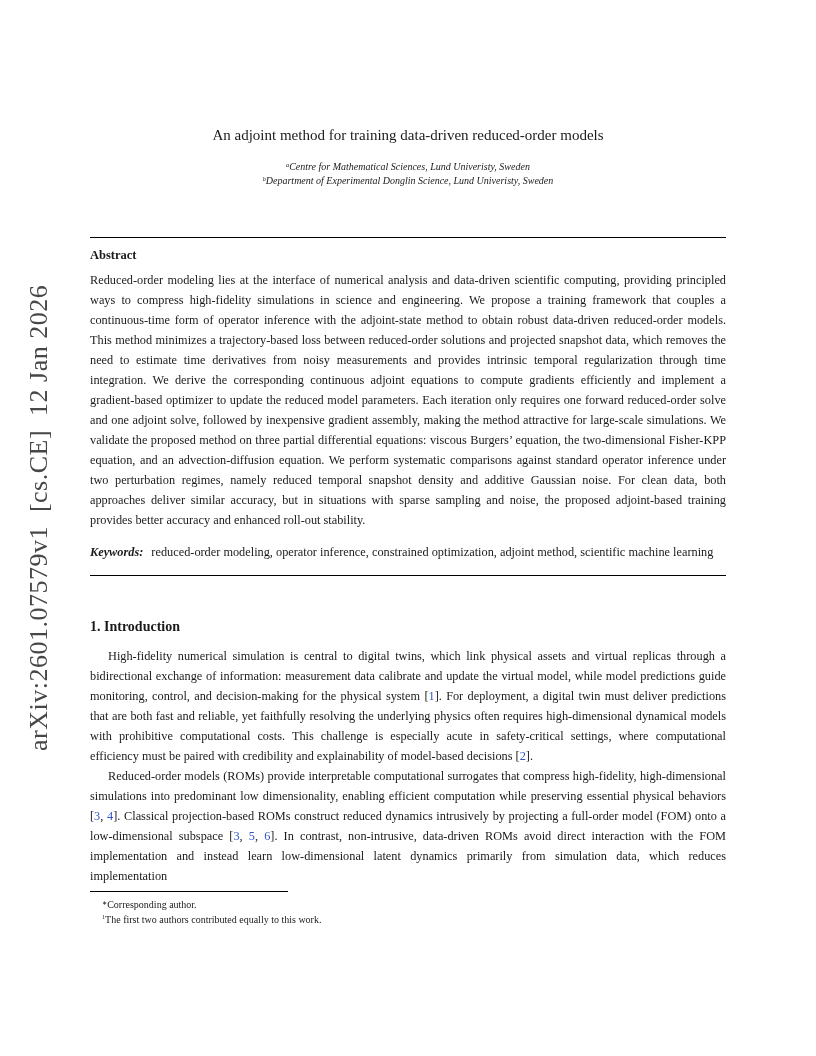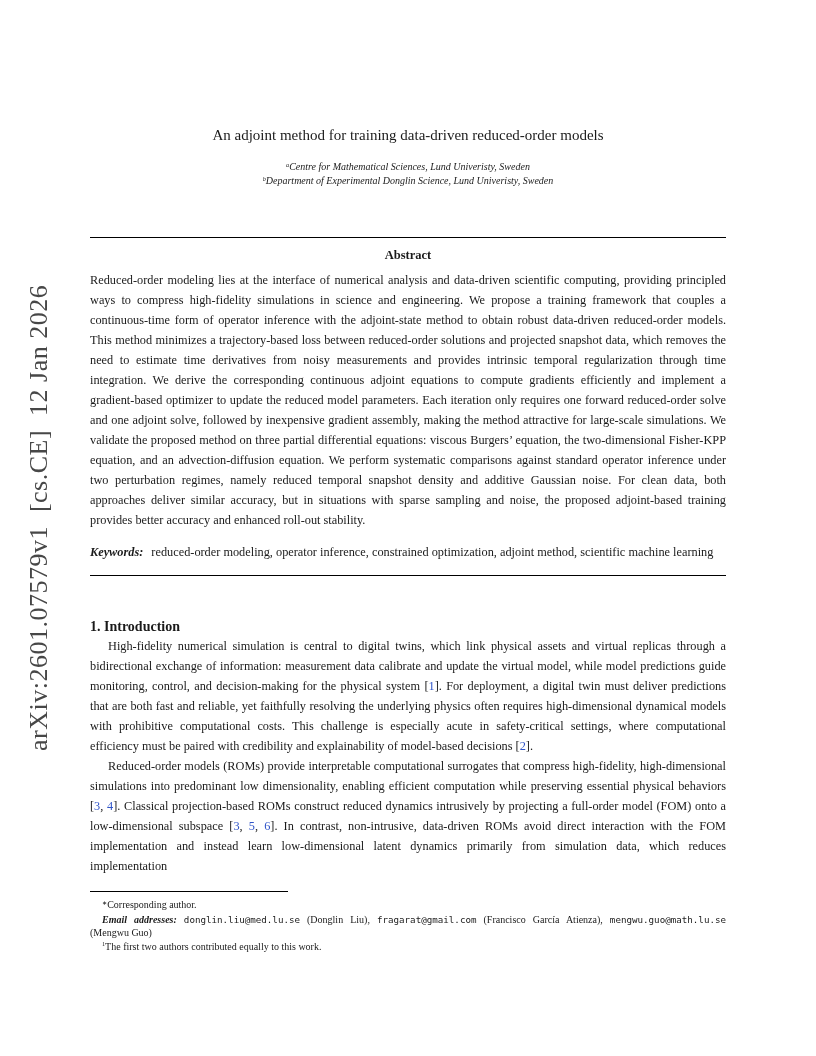--- a/index.html
+++ b/index.html
@@ -69,38 +69,37 @@
   .abstract-block { margin-top: 48px; }
   .rule {
     border: none;
     border-top: 1px solid #000;
     height: 0;
   }
   .abstract-heading {
     font-weight: bold;
     font-size: 12.5px;
     margin: 10px 0 7px 0;
-    text-align: center;
   }
   .abstract-text, .keywords, .body-par {
     font-size: 12.3px;
     line-height: 20px;
     text-align: justify;
   }
   .keywords { margin-top: 12px; }
   .keywords .it { padding-right: 5px; }
   .rule-bottom { margin-top: 13px; }
 
   .section-heading {
     margin-top: 43px;
     font-size: 14px;
     font-weight: bold;
   }
   .body-par { text-indent: 18px; }
-  .body-par.first { margin-top: 1px; }
+  .body-par.first { margin-top: 11px; }
 
   .footnotes {
     position: absolute;
     left: 90px; top: 891px;
     width: 636px;
     font-size: 10px;
     line-height: 13.5px;
   }
   .fn-rule {
     width: 198px;
@@ -139,17 +138,16 @@
 
     <p class="body-par first"><span>High-fidelity numerical simulation is central to digital twins, which link physical assets and virtual replicas through a bidirectional exchange of information: measurement data calibrate and update the virtual model, while model predictions guide monitoring, control, and decision-making for the physical system [</span><a class="cite">1</a><span>]. For deployment, a digital twin must deliver predictions that are both fast and reliable, yet faithfully resolving the underlying physics often requires high-dimensional dynamical models with prohibitive computational costs. This challenge is especially acute in safety-critical settings, where computational efficiency must be paired with credibility and explainability of model-based decisions [</span><a class="cite">2</a><span>].</span></p>
 
     <p class="body-par"><span>Reduced-order models (ROMs) provide interpretable computational surrogates that compress high-fidelity, high-dimensional simulations into predominant low dimensionality, enabling efficient computation while preserving essential physical behaviors [</span><a class="cite">3</a><span>, </span><a class="cite">4</a><span>]. Classical projection-based ROMs construct reduced dynamics intrusively by projecting a full-order model (FOM) onto a low-dimensional subspace [</span><a class="cite">3</a><span>, </span><a class="cite">5</a><span>, </span><a class="cite">6</a><span>]. In contrast, non-intrusive, data-driven ROMs avoid direct interaction with the FOM implementation and instead learn low-dimensional latent dynamics primarily from simulation data, which reduces implementation</span></p>
 
   </div>
 
   <div class="footnotes">
     <hr class="fn-rule">
     <p><span class="sup">∗</span><span>Corresponding author.</span></p>
-    <p><span class="it">Email addresses: </span><span class="tt">donglin.liu@med.lu.se</span><span> (Donglin Liu), </span><span class="tt">fragarat@gmail.com</span><span> (Francisco García Atienza), </span><span class="tt">mengwu.guo@math.lu.se</span><span> (Mengwu Guo)</span></p>
     <p><span class="sup">1</span><span>The first two authors contributed equally to this work.</span></p>
   </div>
 
 </div>
 
 </body></html>

